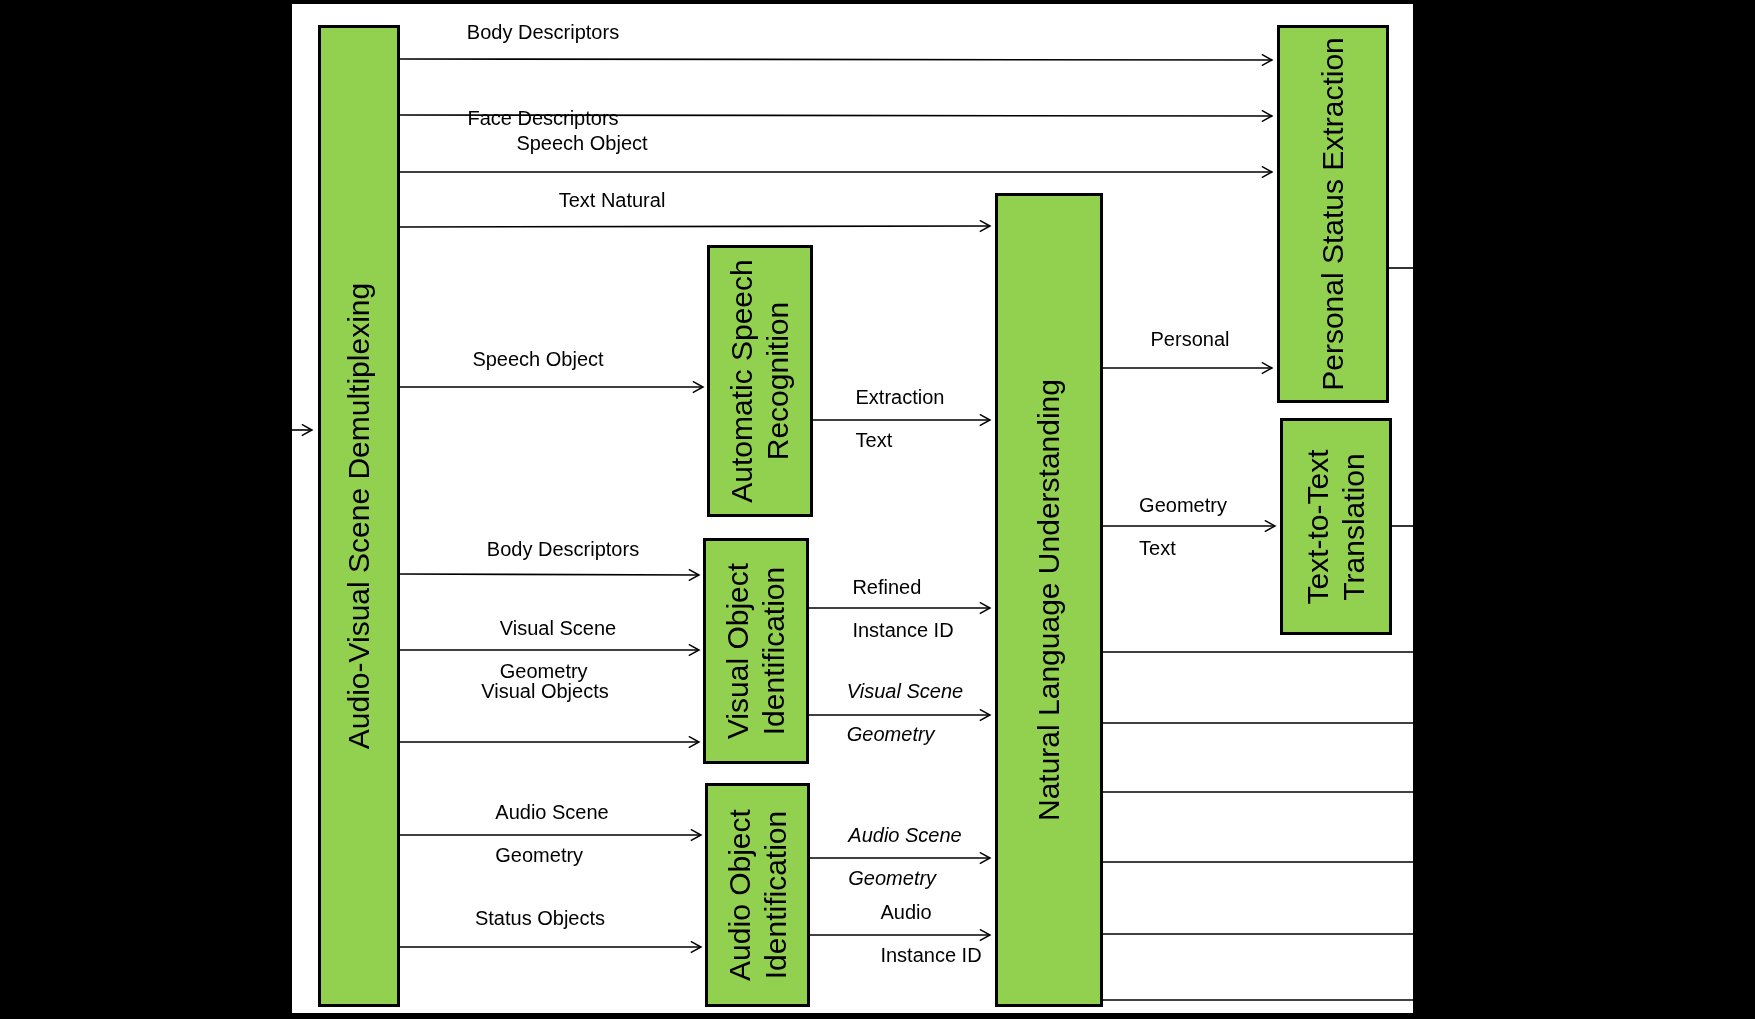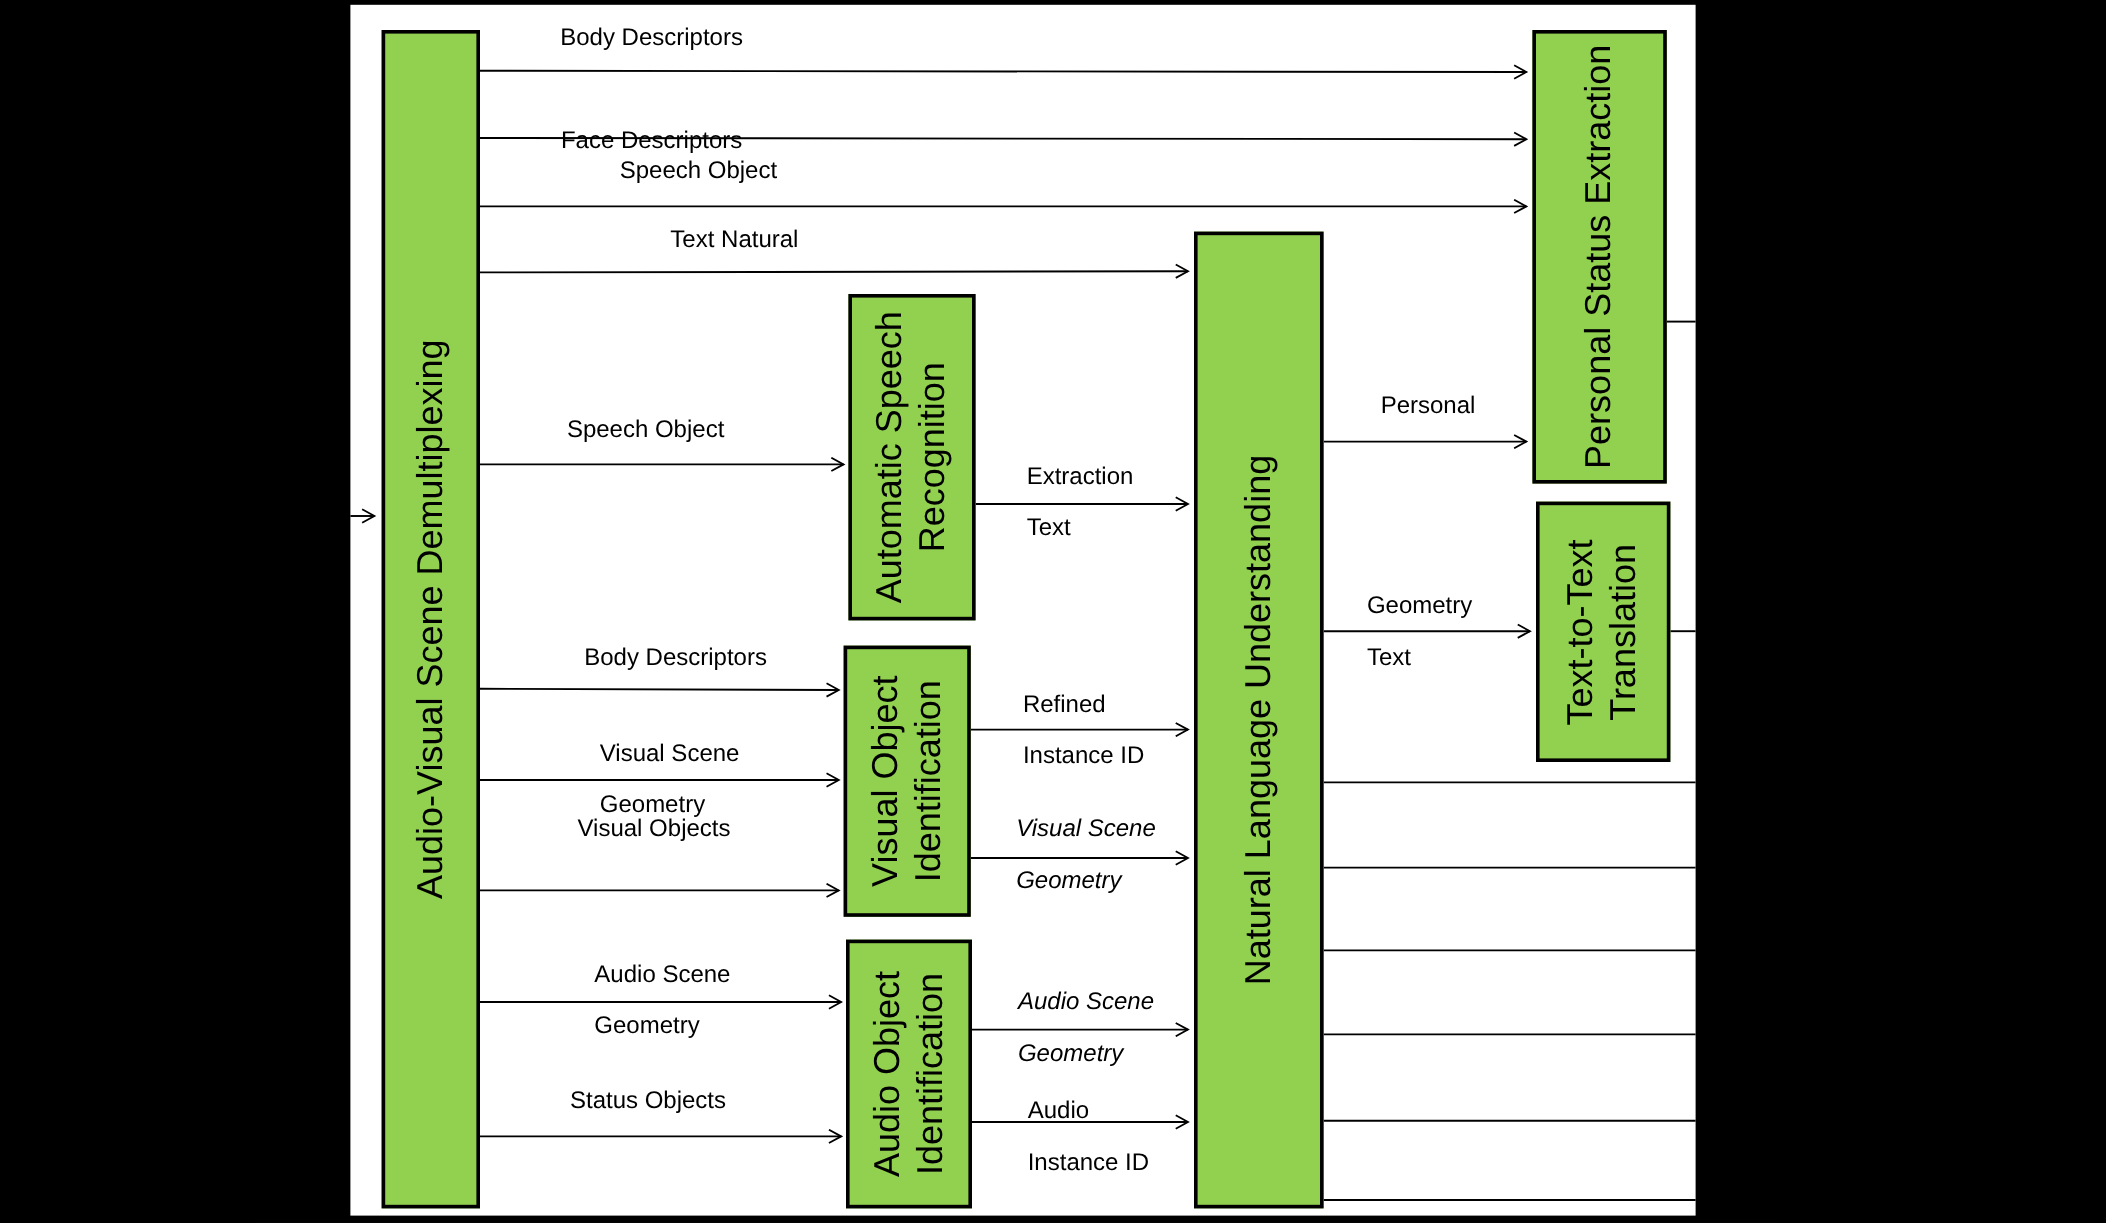--- a/index.html
+++ b/index.html
@@ -133,21 +133,21 @@
   </div>
   <div class="flow" style="left:552px;top:834px;">
     <span>Audio Scene</span>
     <span>Geometry</span>
   </div>
   <div class="flow" style="left:540px;top:918px;">Status Objects</div>
   <div class="flow italic" style="left:905px;top:857px;">
     <span>Audio Scene</span>
     <span>Geometry</span>
   </div>
-  <div class="flow" style="left:907px;top:934px;margin-top:14px;">
+  <div class="flow" style="left:931px;top:934px;">
     <span>Audio</span>
     <span>Instance ID</span>
   </div>
   <div class="flow" style="left:1190px;top:339px;">Personal</div>
   <div class="flow" style="left:1183px;top:527px;">
     <span>Geometry</span>
     <span>Text</span>
   </div>
 </div>
 

